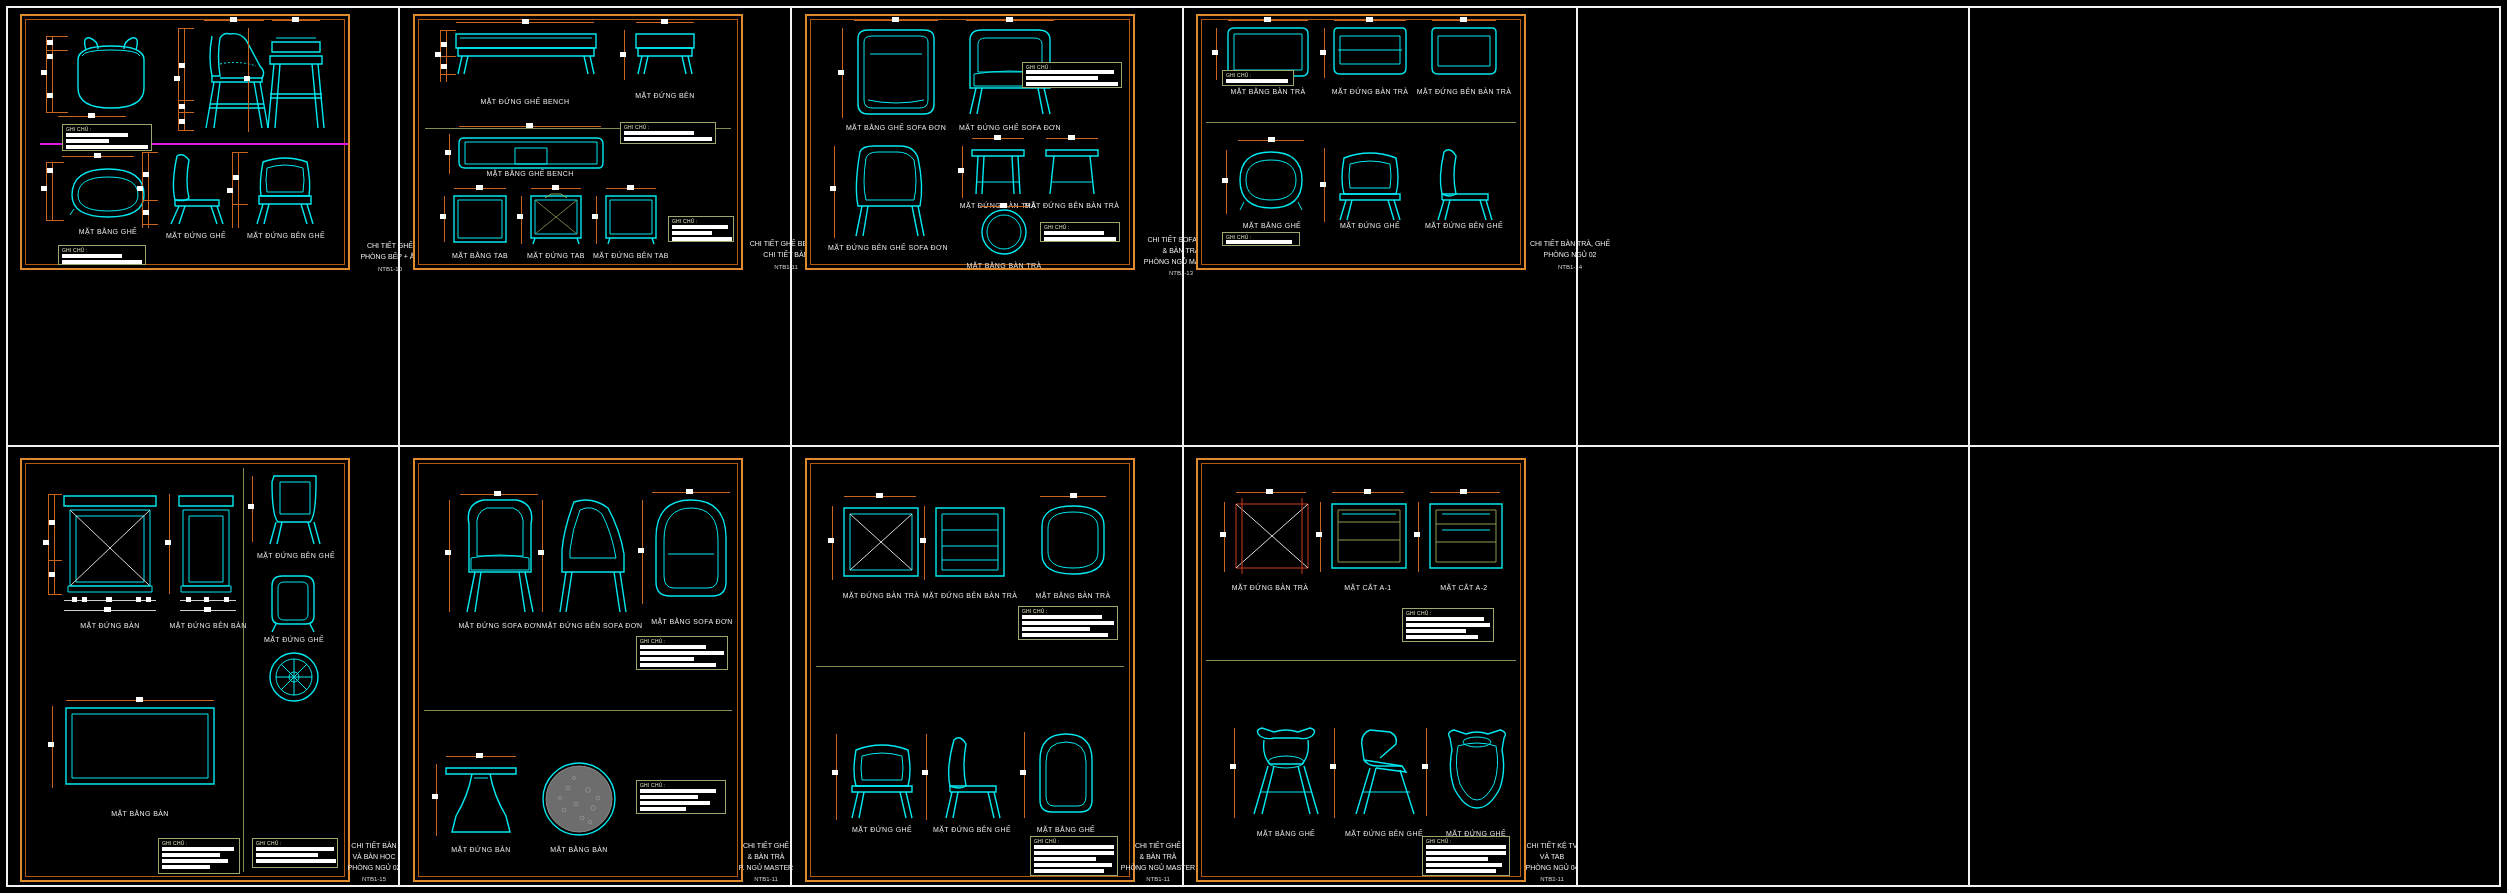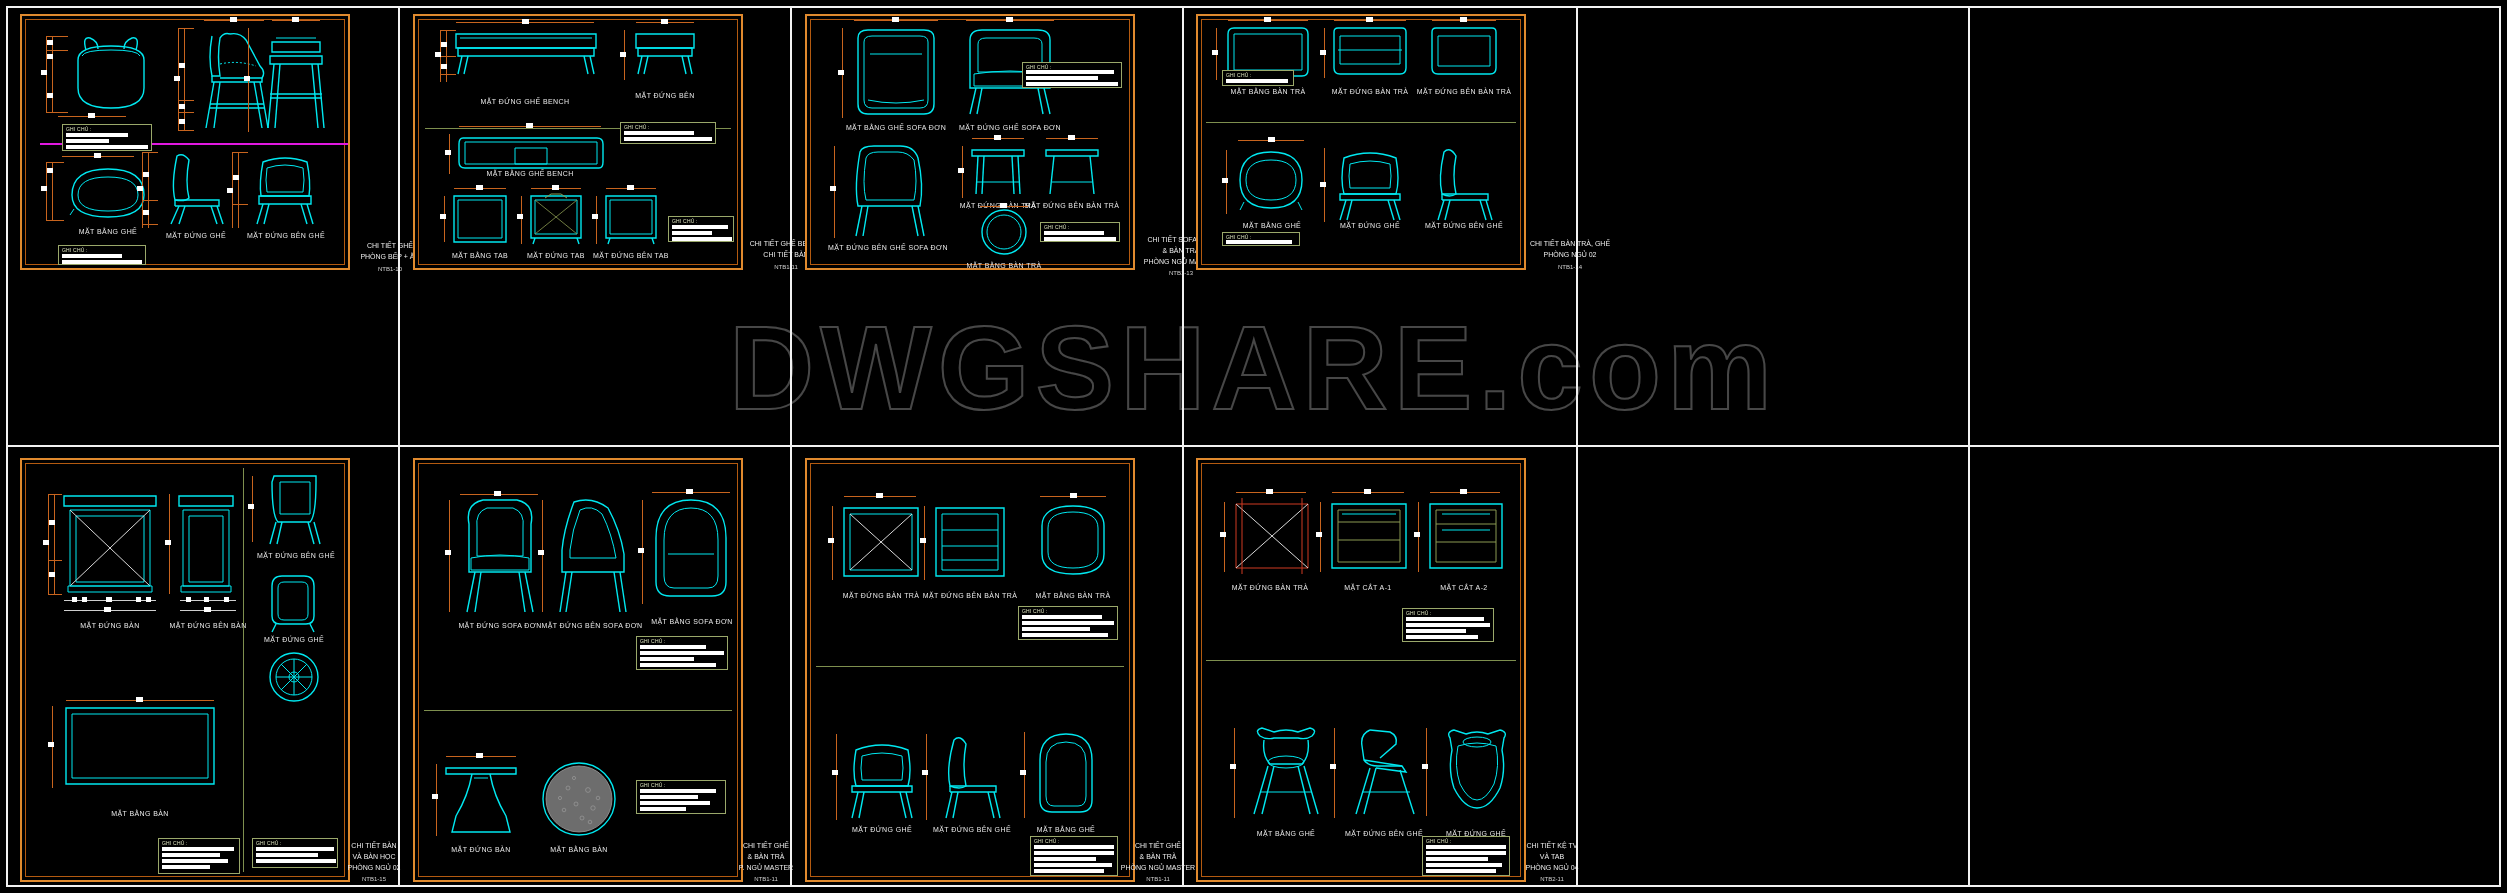--- a/index.html
+++ b/index.html
@@ -958,17 +958,14 @@
   <div class="title-txt" style="left:1552px;top:840px;">
     <span>CHI TIẾT KỆ TV</span><br>
     <span>VÀ TAB</span><br>
     <span>PHÒNG NGỦ 04</span>
   </div>
   <div class="title-code" style="left:1552px;top:876px;">NTB2-11</div>
 
   <div class="outer-frame"></div>
   <div class="mid-divider"></div>
 
-  <div class="wm">
-    <span>DWGSHARE</span><span>.com</span>
-  </div>
 
 </div>
 
 </body></html>

